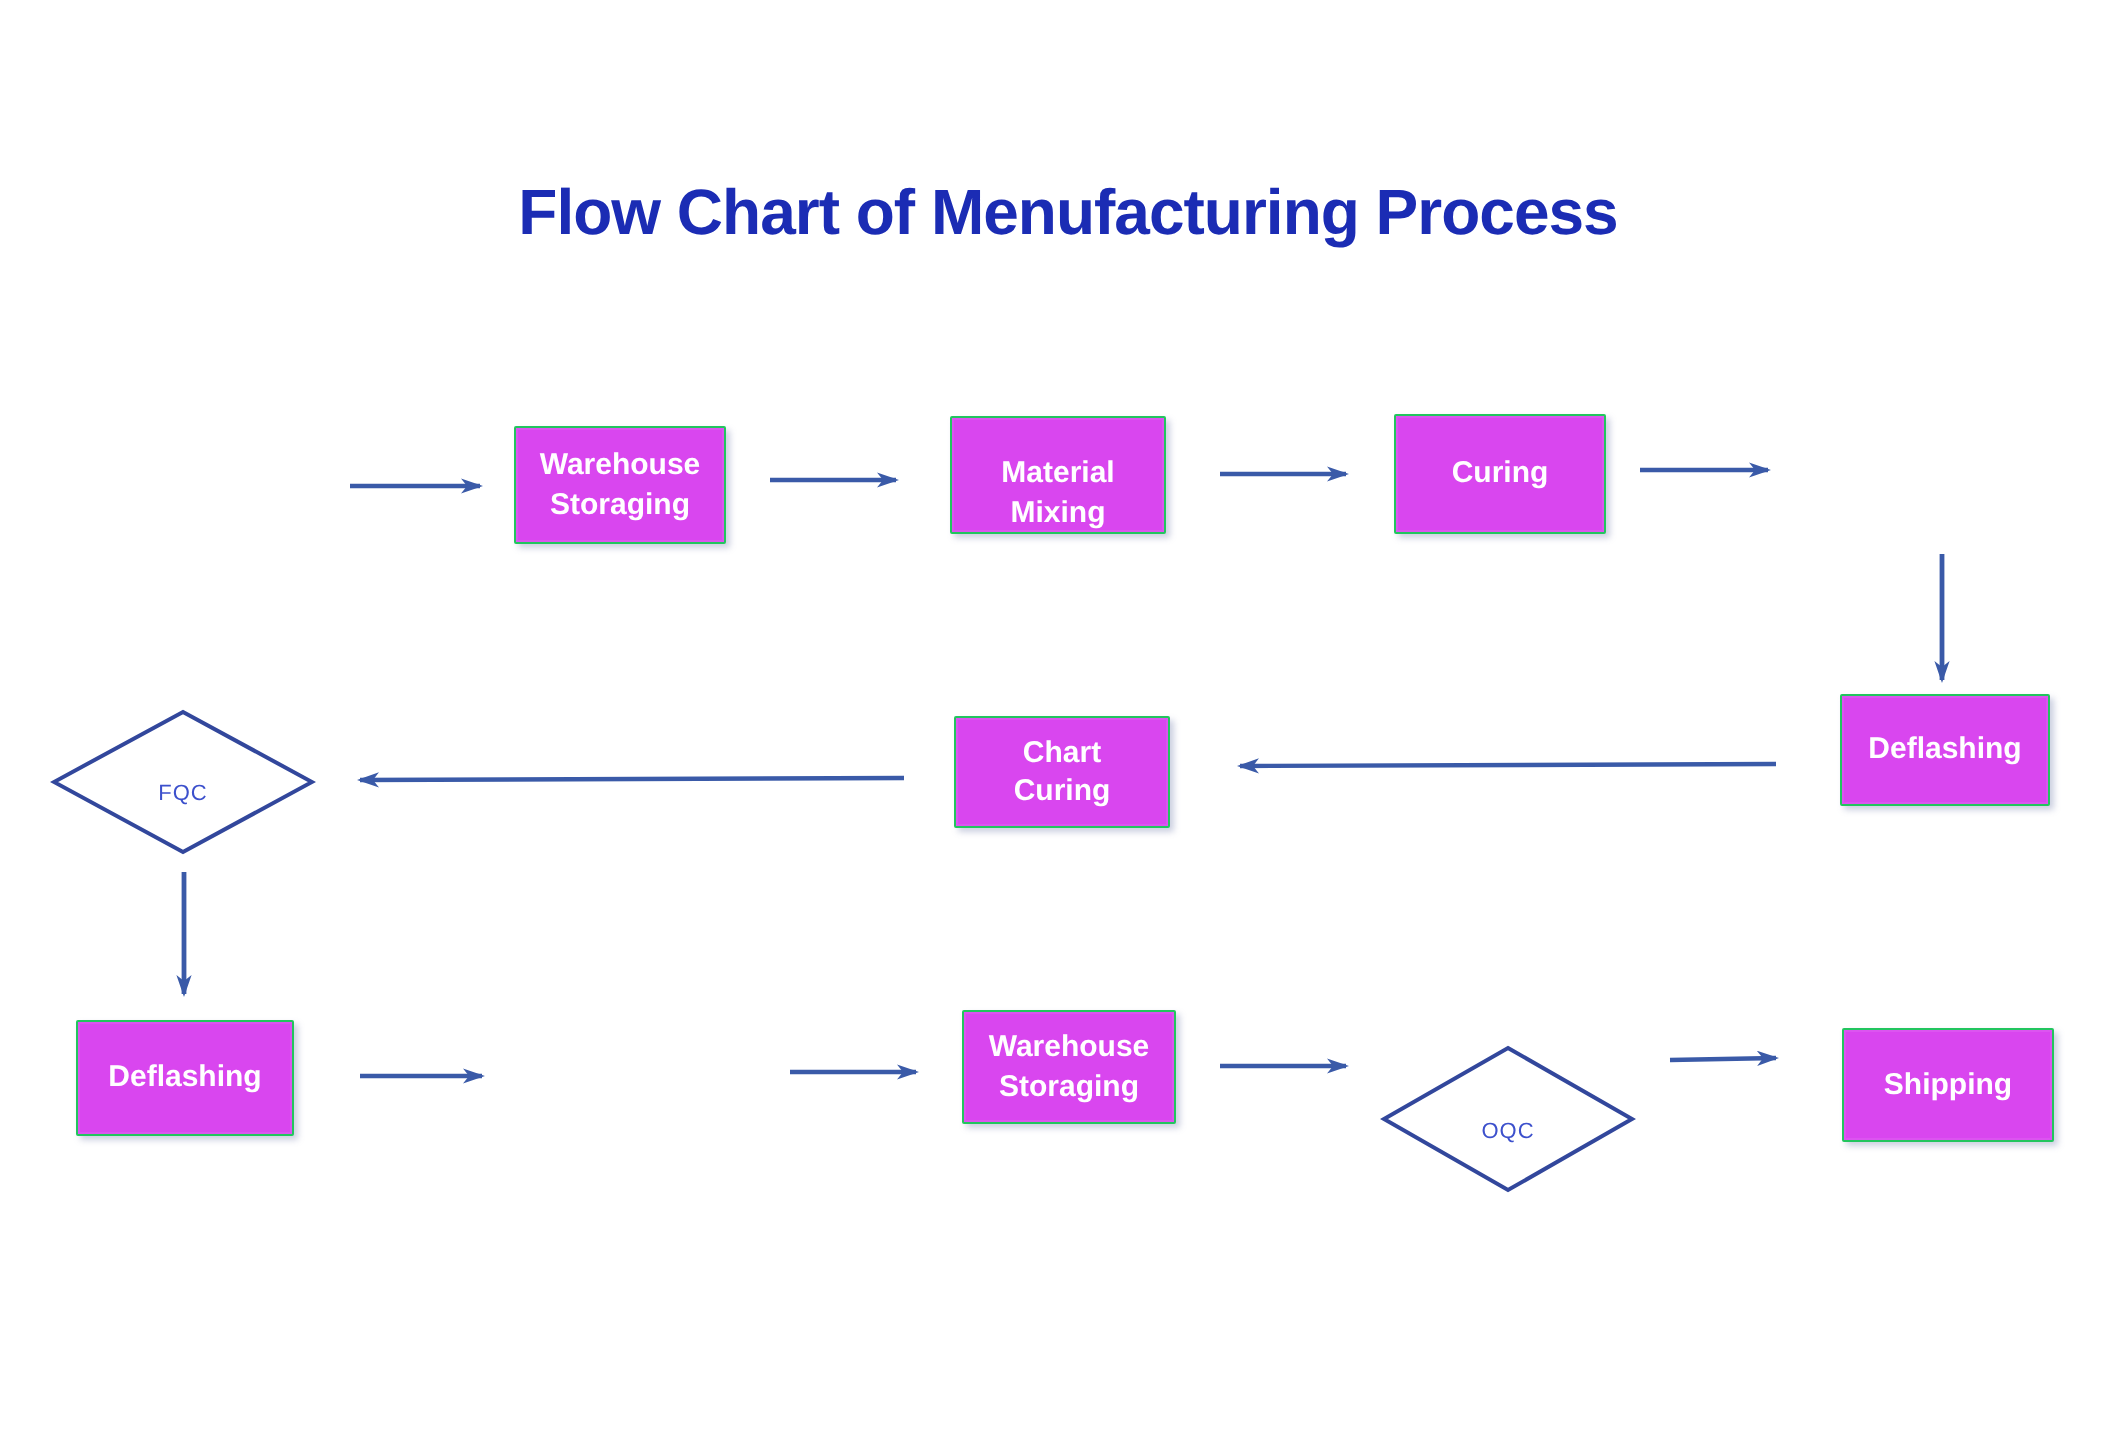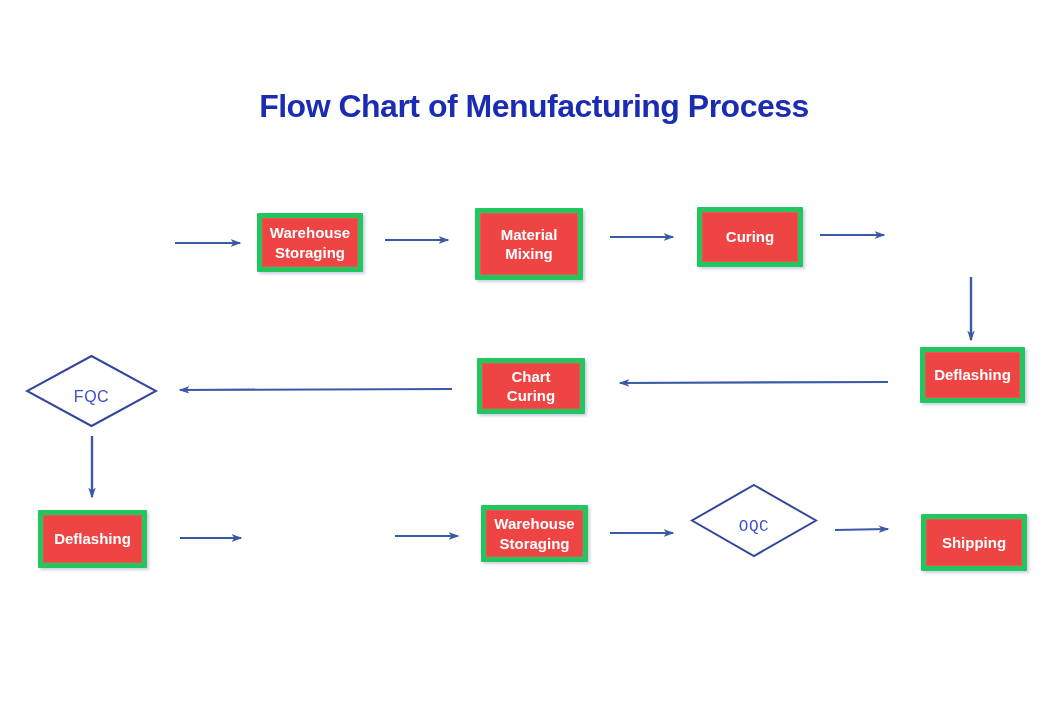--- a/index.html
+++ b/index.html
@@ -8,34 +8,34 @@
     font-family:"Liberation Sans","DejaVu Sans",sans-serif;
   }
   .title{
     position:absolute;left:0;top:84px;width:100%;margin:4px;
     text-align:center;font-size:32px;font-weight:bold;letter-spacing:-0.5px;
     color:#1b2cb4;
   }
   .arrows{position:absolute;left:0;top:0;pointer-events:none;}
   .node{position:absolute;display:flex;align-items:center;justify-content:center;box-sizing:border-box;}
   .rect{
-    background:#ef4444;border:5px solid #22c55e;border-radius:1px;
+    background:#d946ef;border:1px solid #22c55e;border-radius:1px;
     box-shadow:2px 2px 3px rgba(110,120,170,0.35), inset 0 0 0 1px rgba(255,255,255,0.08);
   }
   .rect .label{
     color:#ffffff;font-weight:bold;font-size:15px;line-height:1.3;
     text-align:center;white-space:pre-line;
   }
   .diamond{background:transparent;}
   .diamond svg.shape{position:absolute;left:0;top:0;width:100%;height:100%;}
   .diamond .label{
     position:relative;z-index:1;text-align:center;white-space:pre-line;
   }
   .dlabel-bold{color:#1e2ec4;font-weight:bold;font-size:15px;letter-spacing:0.5px;}
-  .dlabel-reg{color:#3c50cc;font-weight:normal;font-size:16px;letter-spacing:0.5px;margin-top:12px;}
+  .dlabel-reg{color:#3c50cc;font-weight:normal;font-size:11px;letter-spacing:0.5px;margin-top:12px;}
 </style>
 </head>
 <body>
 
 <div class="canvas">
 
   <h1 class="title">Flow Chart of Menufacturing Process</h1>
 
   <svg class="arrows" width="1060" height="720" viewBox="0 0 1060 720">
     <defs>
@@ -56,21 +56,21 @@
     <line x1="610" y1="533" x2="673" y2="533" stroke="#3a5aa8" stroke-width="2.2" marker-end="url(#ah)"></line>
     <line x1="835" y1="530" x2="888" y2="529" stroke="#3a5aa8" stroke-width="2.2" marker-end="url(#ah)"></line>
   </svg>
 
 
   <div class="node rect" style="left:257px;top:213px;width:106px;height:59px;">
     <span class="label">Warehouse
 Storaging</span>
   </div>
 
-  <div class="node rect" style="left:475px;top:208px;width:108px;height:72px;">
+  <div class="node rect" style="left:475px;top:208px;width:108px;height:59px;align-items:flex-end;">
     <span class="label">Material
 Mixing</span>
   </div>
 
   <div class="node rect" style="left:697px;top:207px;width:106px;height:60px;">
     <span class="label">Curing</span>
   </div>
 
 
   <div class="node rect" style="left:920px;top:347px;width:105px;height:56px;">
@@ -92,21 +92,21 @@
   <div class="node rect" style="left:38px;top:510px;width:109px;height:58px;">
     <span class="label">Deflashing</span>
   </div>
 
 
   <div class="node rect" style="left:481px;top:505px;width:107px;height:57px;">
     <span class="label">Warehouse
 Storaging</span>
   </div>
 
-  <div class="node diamond" style="left:690px;top:483px;width:128px;height:75px;font-family:Liberation Mono, monospace;">
+  <div class="node diamond" style="left:690px;top:522px;width:128px;height:75px;">
     <svg class="shape" viewBox="0 0 128 75" preserveAspectRatio="none">
       <polygon points="64,2 126,37.5 64,73 2,37.5" fill="#ffffff" stroke="#32479c" stroke-width="2" vector-effect="non-scaling-stroke"></polygon>
     </svg>
     <span class="label dlabel-reg">OQC</span>
   </div>
 
   <div class="node rect" style="left:921px;top:514px;width:106px;height:57px;">
     <span class="label">Shipping</span>
   </div>
 

